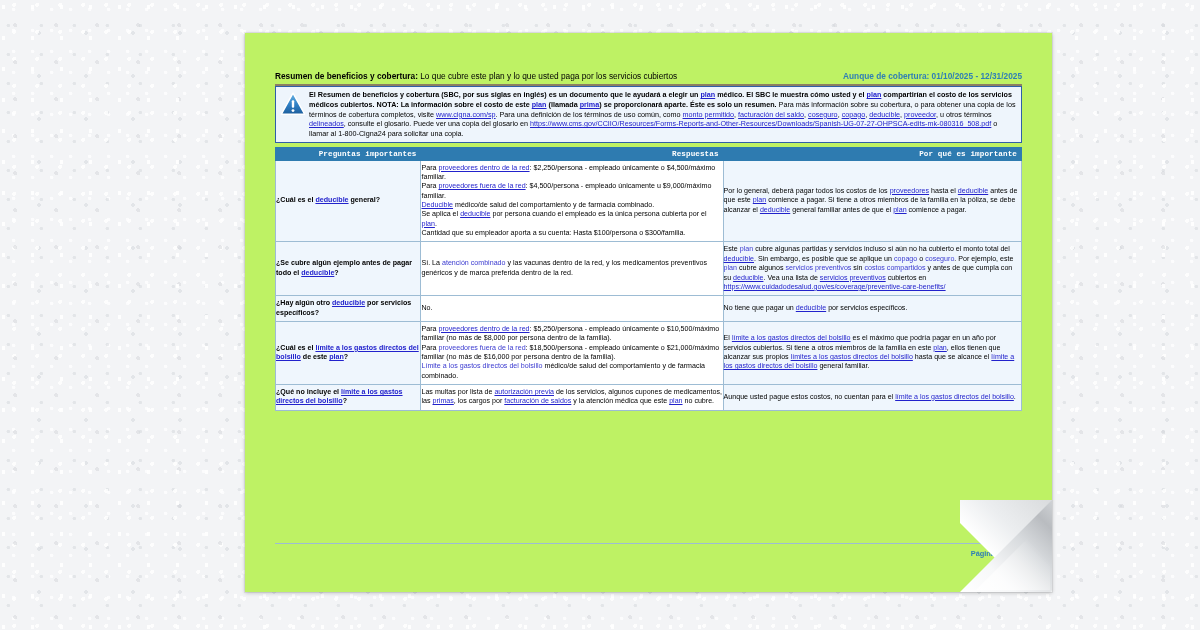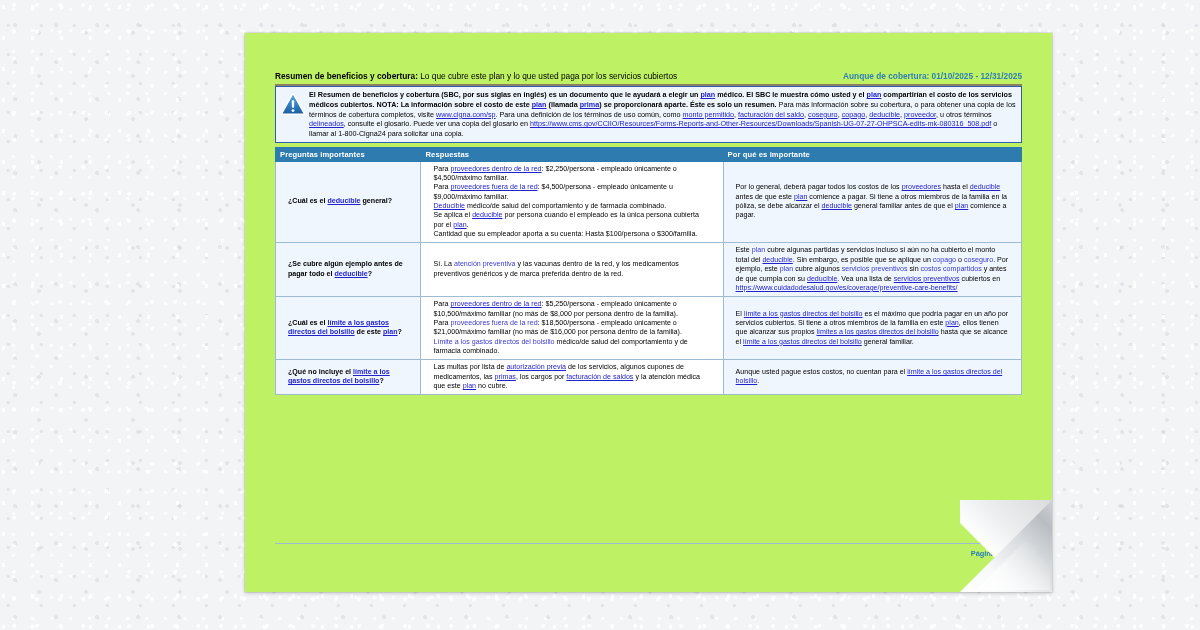--- a/index.html
+++ b/index.html
@@ -100,31 +100,32 @@
     width: 100%;
     border-collapse: collapse;
     margin-top: 4px;
     table-layout: fixed;
   }
   table.sbc th {
     background: #2e7bb0;
     color: #ffffff;
     font-size: 7.6px;
     font-weight: bold;
-    text-align: left;
+    text-align: right;
     padding: 2px 4px;
     border: 1px solid #2e7bb0;
     letter-spacing: .1px;
+    font-family: Liberation Mono, monospace;
   }
   table.sbc td {
     border: 1px solid #9dbcd4;
     vertical-align: middle;
     font-size: 7.1px;
     line-height: 1.32;
-    padding: 3px 12px;
+    padding: 3px 0;
     color: #000;
   }
   td.q {
     background: #eff6fd;
     font-weight: bold;
     vertical-align: middle;
     margin-left: 20px;
   }
   td.a {
     background: #ffffff;
@@ -256,27 +257,36 @@
             <div><span>Cantidad que su empleador aporta a su cuenta: Hasta $100/persona o $300/familia.</span></div>
           </td>
           <td class="w">
             <div><span>Por lo general, deberá pagar todos los costos de los </span><a class="lnk">proveedores</a><span> hasta el </span><a class="lnk">deducible</a><span> antes de que este </span><a class="lnk">plan</a><span> comience a pagar. Si tiene a otros miembros de la familia en la póliza, se debe alcanzar el </span><a class="lnk">deducible</a><span> general familiar antes de que el </span><a class="lnk">plan</a><span> comience a pagar.</span></div>
           </td>
         </tr>
 
         <tr>
           <td class="q"><span>¿Se cubre algún ejemplo antes de pagar todo el </span><a class="lnk-b">deducible</a><span>?</span></td>
           <td class="a">
-            <div><span>Sí. La </span><a class="lnk-plain">atención preventiva</a><span> y las vacunas dentro de la red, y los medicamentos preventivos genéricos y de marca preferida dentro de la red.</span></div>
+            <div><span>Sí. La </span><a class="lnk-plain">atención combinado</a><span> y las vacunas dentro de la red, y los medicamentos preventivos genéricos y de marca preferida dentro de la red.</span></div>
           </td>
           <td class="w">
             <div><span>Este </span><a class="lnk-plain">plan</a><span> cubre algunas partidas y servicios incluso si aún no ha cubierto el monto total del </span><a class="lnk">deducible</a><span>. Sin embargo, es posible que se aplique un </span><a class="lnk-plain">copago</a><span> o </span><a class="lnk-plain">coseguro</a><span>. Por ejemplo, este </span><a class="lnk-plain">plan</a><span> cubre algunos </span><a class="lnk-plain">servicios preventivos</a><span> sin </span><a class="lnk-plain">costos compartidos</a><span> y antes de que cumpla con su </span><a class="lnk">deducible</a><span>. Vea una lista de </span><a class="lnk">servicios preventivos</a><span> cubiertos en </span><a class="lnk">https://www.cuidadodesalud.gov/es/coverage/preventive-care-benefits/</a></div>
           </td>
         </tr>
 
+        <tr>
+          <td class="q"><span>¿Hay algún otro </span><a class="lnk-b">deducible</a><span> por servicios específicos?</span></td>
+          <td class="a">
+            <div><span>No.</span></div>
+          </td>
+          <td class="w">
+            <div><span>No tiene que pagar un </span><a class="lnk">deducible</a><span> por servicios específicos.</span></div>
+          </td>
+        </tr>
 
         <tr>
           <td class="q"><span>¿Cuál es el </span><a class="lnk-b">límite a los gastos directos del bolsillo</a><span> de este </span><a class="lnk-b">plan</a><span>?</span></td>
           <td class="a">
             <div><span>Para </span><a class="lnk">proveedores dentro de la red</a><span>: $5,250/persona - empleado únicamente o $10,500/máximo familiar (no más de $8,000 por persona dentro de la familia).</span></div>
             <div><span>Para </span><a class="lnk-plain">proveedores fuera de la red</a><span>: $18,500/persona - empleado únicamente o $21,000/máximo familiar (no más de $16,000 por persona dentro de la familia).</span></div>
             <div><a class="lnk-plain">Límite a los gastos directos del bolsillo</a><span> médico/de salud del comportamiento y de farmacia combinado.</span></div>
           </td>
           <td class="w">
             <div><span>El </span><a class="lnk">límite a los gastos directos del bolsillo</a><span> es el máximo que podría pagar en un año por servicios cubiertos. Si tiene a otros miembros de la familia en este </span><a class="lnk">plan</a><span>, ellos tienen que alcanzar sus propios </span><a class="lnk">límites a los gastos directos del bolsillo</a><span> hasta que se alcance el </span><a class="lnk">límite a los gastos directos del bolsillo</a><span> general familiar.</span></div>

